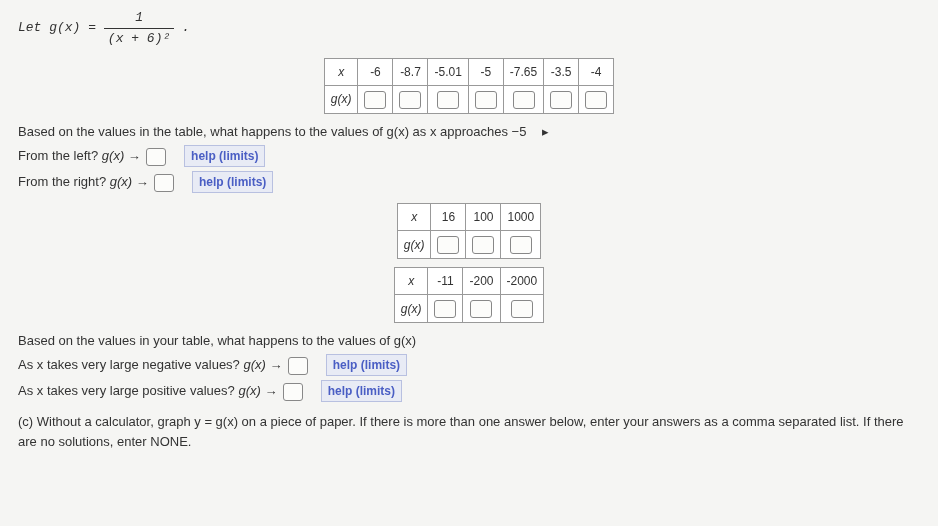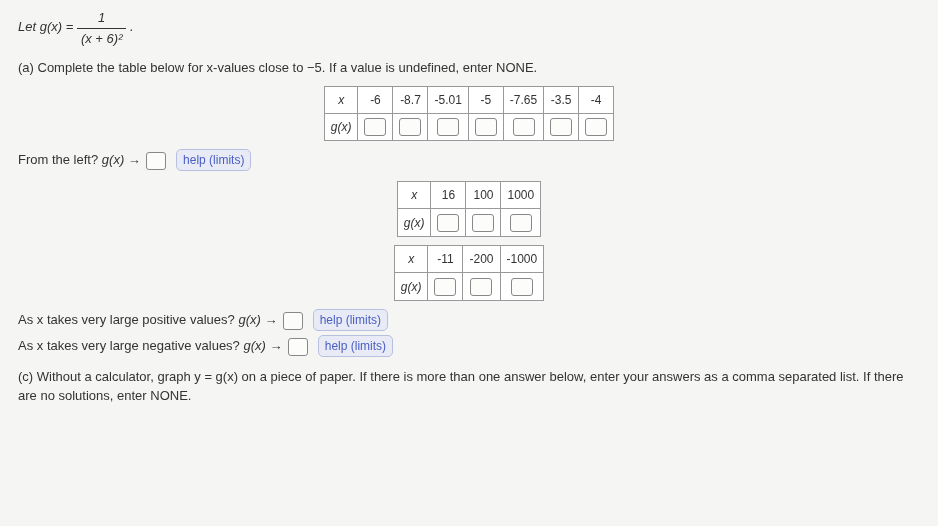--- a/index.html
+++ b/index.html
@@ -8,20 +8,21 @@
       font-size: 13px;
       color: #333;
       background: #f5f5f3;
       padding: 8px 18px;
       width: 938px;
       line-height: 1.5;
     }
     .func-def {
       font-style: italic;
       margin-bottom: 4px;
+      font-family: Liberation Mono, monospace;
     }
     .frac {
       display: inline-block;
       vertical-align: middle;
       text-align: center;
       font-size: 13px;
     }
     .frac .num { display: block; border-bottom: 1px solid #333; padding: 0 4px; }
     .frac .den { display: block; padding: 0 4px; }
     .math-i { font-style: italic; }
@@ -56,45 +57,45 @@
       border: 1px solid #888;
       border-radius: 3px;
       background: #fcfcfa;
       vertical-align: middle;
       margin: 0 2px;
     }
     .help-link {
       color: #4a5ec4;
       background: #e8ebf5;
       border: 1px solid #b8c0e0;
-      border-radius: 5px;
+      border-radius: 0;
       padding: 1px 6px;
       font-size: 12px;
       cursor: pointer;
       display: inline-block;
-      margin-left: 4px;
+      margin-left: 12px;
+      font-weight: bold;
     }
     .section { margin: 10px 0; }
     .sub-q { margin: 4px 0; }
   </style>
 </head>
 <body>
 
 <div class="func-def">
   <span>Let</span>
   <span class="math-i">g(x) =</span>
   <span class="frac">
     <span class="num">1</span>
     <span class="den">(x + 6)²</span>
   </span>
   <span>.</span>
 </div>
 
 <div class="section">
-  <div class="problem-line">(a) Complete the table below for x-values close to −5. If a value is undefined, enter NONE.</div>
 
   <table class="data">
     <tbody>
         <tr>
       <th>x</th>
       <td>-6</td>
       <td>-8.7</td>
       <td>-5.01</td>
       <td>-5</td>
       <td>-7.65</td>
@@ -107,28 +108,38 @@
       <td><span class="answer-box"></span></td>
       <td><span class="answer-box"></span></td>
       <td><span class="answer-box"></span></td>
       <td><span class="answer-box"></span></td>
       <td><span class="answer-box"></span></td>
       <td><span class="answer-box"></span></td>
     </tr>
   </tbody>
     </table>
 
+  <div class="problem-line">
+    <span>Based on the values in the table, what happens to the values of g(x) as x approaches −5</span>
+    <span style="margin-left:12px;">▸</span>
+  </div>
 
   <div class="sub-q">
     <span>From the left?</span>
     <span class="math-i">g(x) →</span>
     <span class="answer-box-sm"></span>
     <span class="help-link">help (limits)</span>
   </div>
 
+  <div class="sub-q">
+    <span>From the right?</span>
+    <span class="math-i">g(x) →</span>
+    <span class="answer-box-sm"></span>
+    <span class="help-link">help (limits)</span>
+  </div>
 </div>
 
 <div class="section">
 
   <table class="data">
     <tbody>
         <tr>
       <th>x</th>
       <td>16</td>
       <td>100</td>
@@ -142,41 +153,42 @@
     </tr>
   </tbody>
     </table>
 
   <table class="data">
     <tbody>
         <tr>
       <th>x</th>
       <td>-11</td>
       <td>-200</td>
-      <td>-1000</td>
+      <td>-2000</td>
     </tr>
     <tr>
       <th>g(x)</th>
       <td><span class="answer-box"></span></td>
       <td><span class="answer-box"></span></td>
       <td><span class="answer-box"></span></td>
     </tr>
   </tbody>
     </table>
 
+  <div class="problem-line">Based on the values in your table, what happens to the values of g(x)</div>
 
   <div class="sub-q">
-    <span>As x takes very large positive values?</span>
+    <span>As x takes very large negative values?</span>
     <span class="math-i">g(x) →</span>
     <span class="answer-box-sm"></span>
     <span class="help-link">help (limits)</span>
   </div>
 
   <div class="sub-q">
-    <span>As x takes very large negative values?</span>
+    <span>As x takes very large positive values?</span>
     <span class="math-i">g(x) →</span>
     <span class="answer-box-sm"></span>
     <span class="help-link">help (limits)</span>
   </div>
 </div>
 
 <div class="section">
   <div class="problem-line">(c) Without a calculator, graph y = g(x) on a piece of paper. If there is more than one answer below, enter your answers as a comma separated list. If there are no solutions, enter NONE.</div>
 
 </div>

